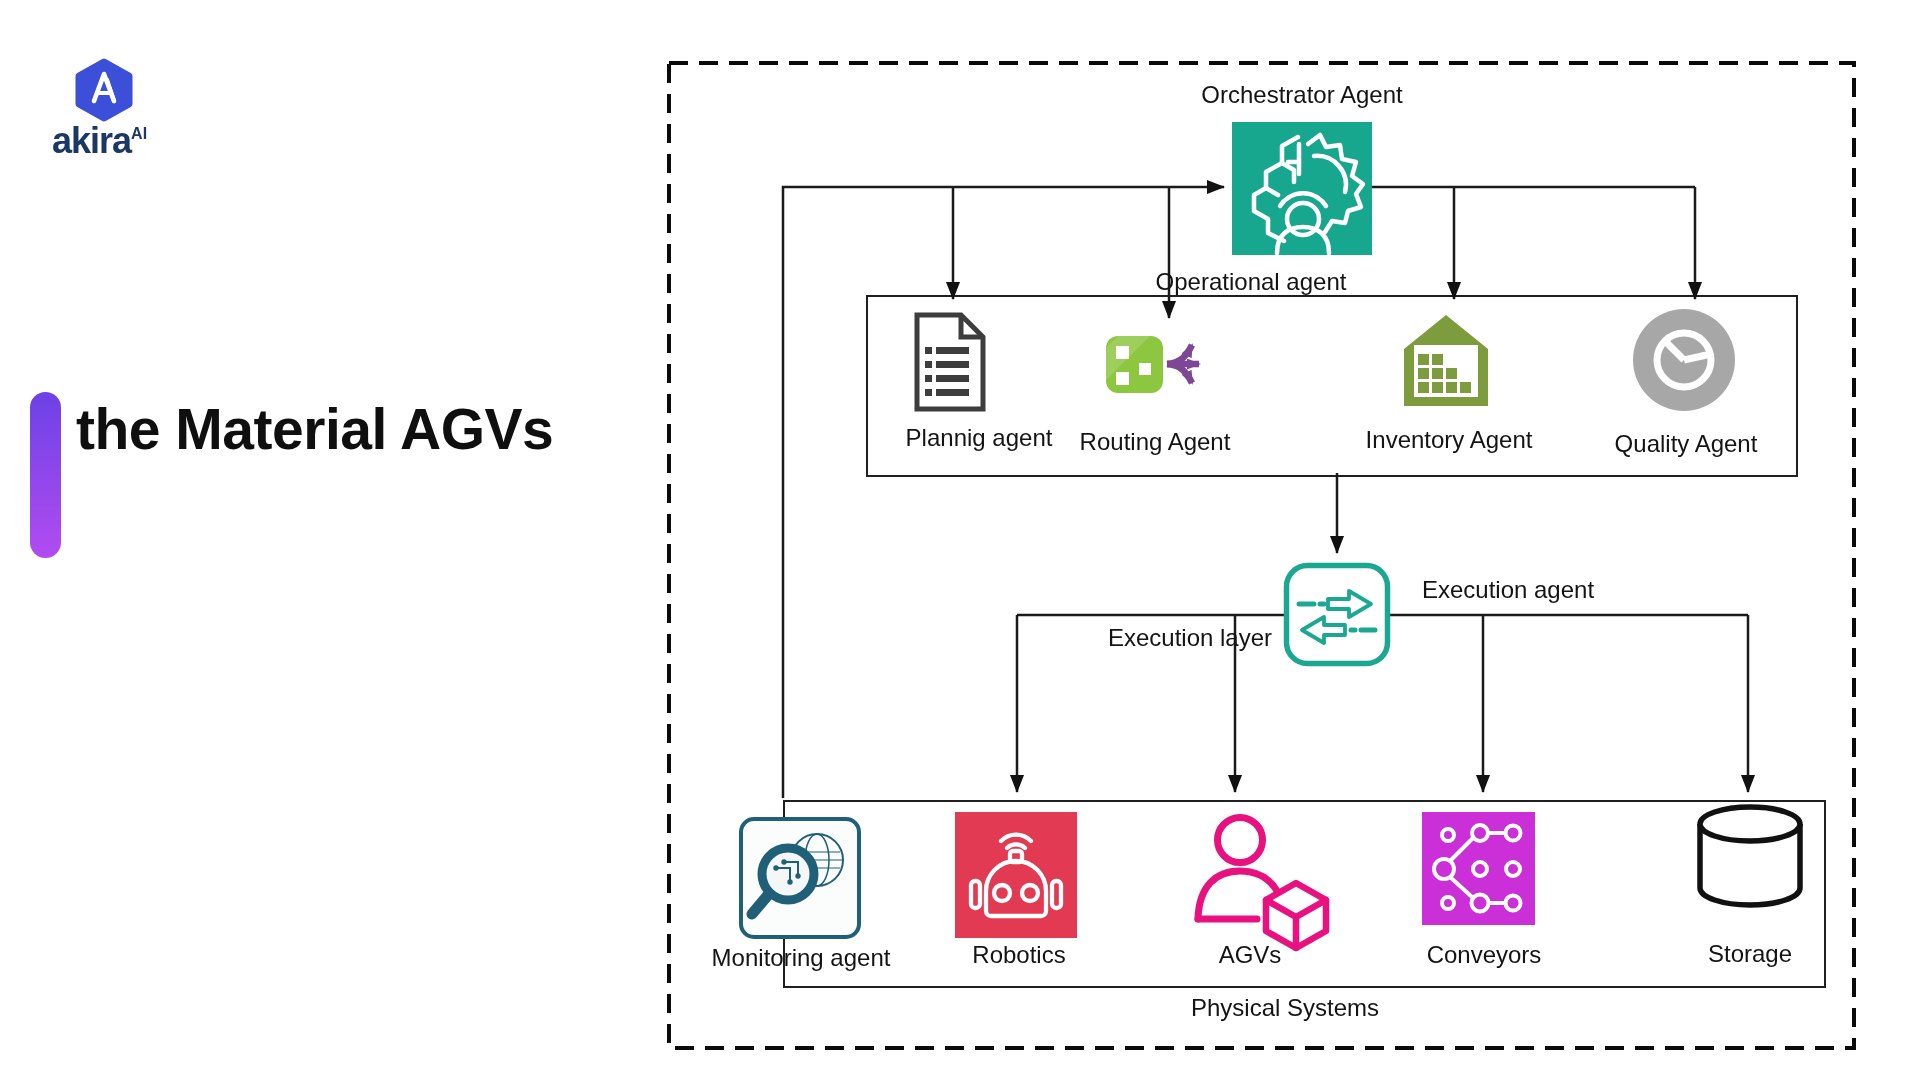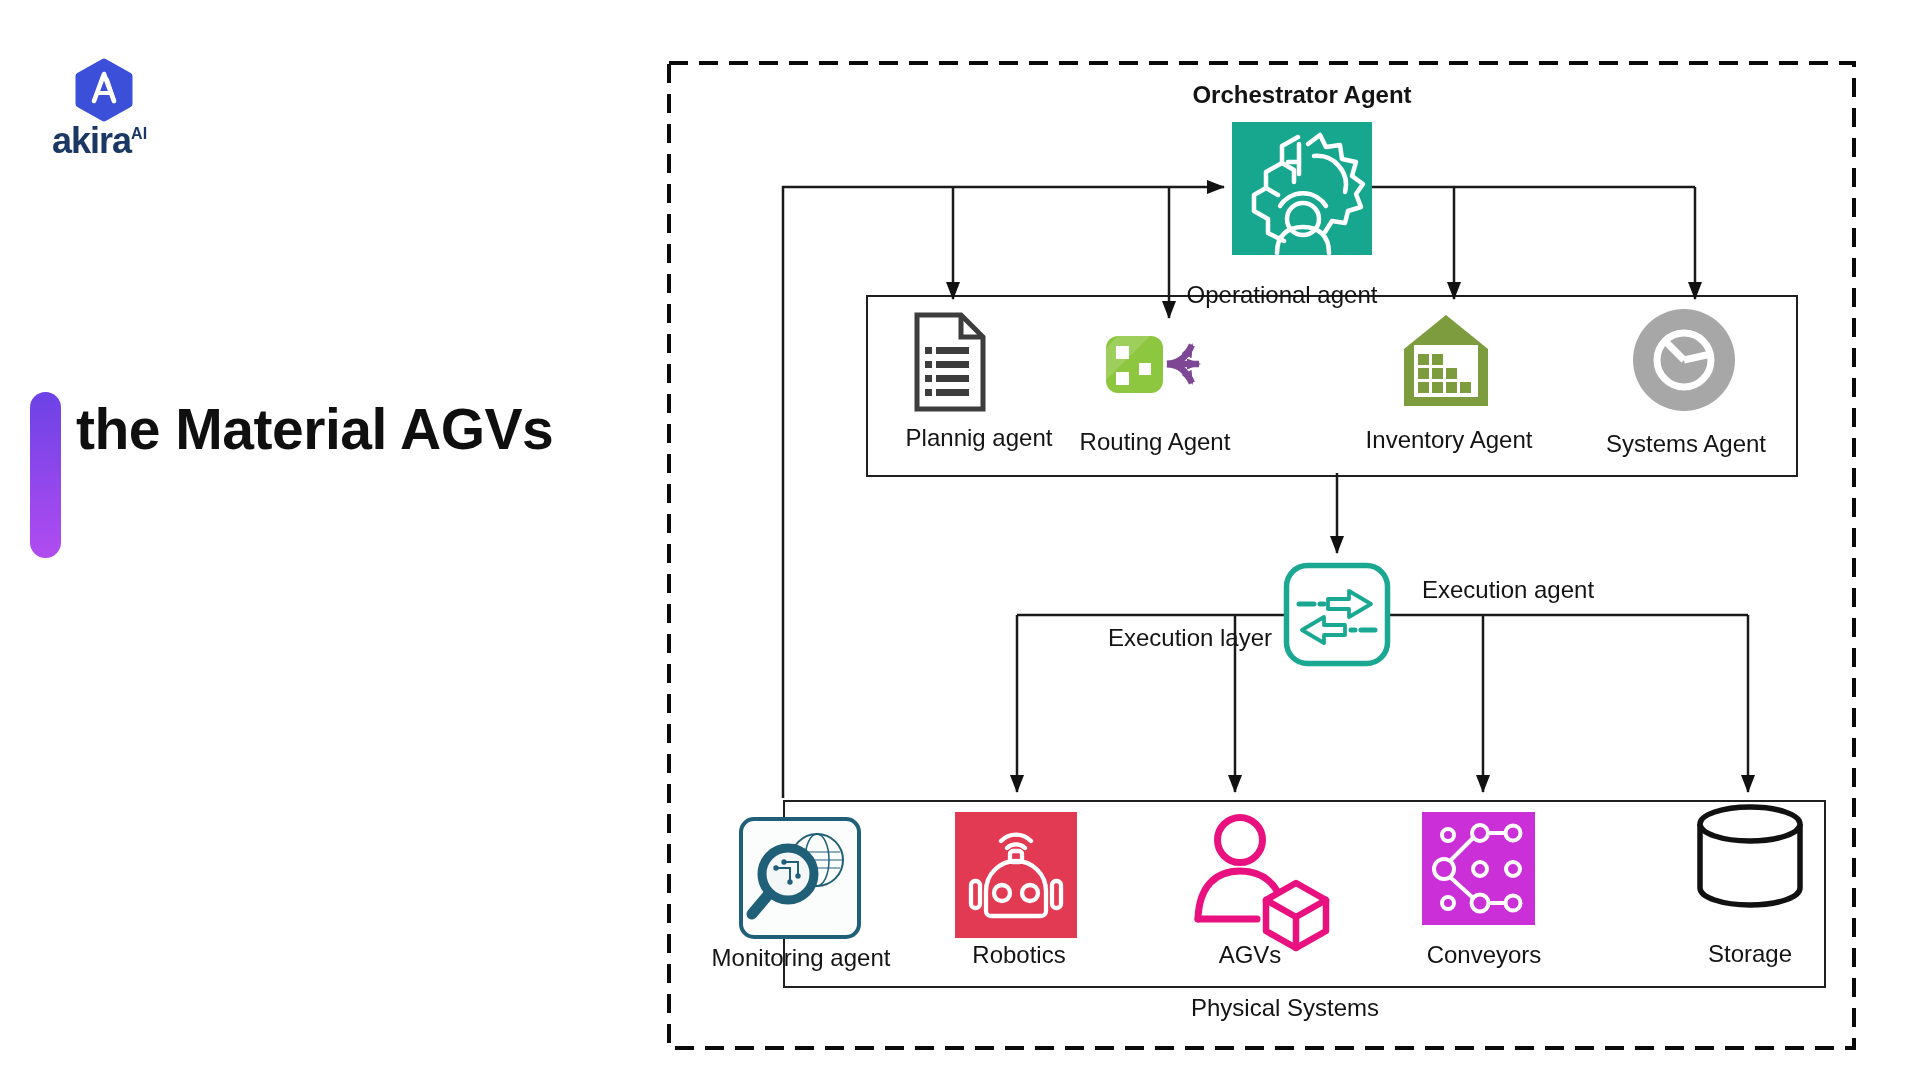--- a/index.html
+++ b/index.html
@@ -65,41 +65,41 @@
       <line x1="1337" y1="473" x2="1337" y2="553" marker-end="url(#ah)"></line>
 
       <line x1="1017" y1="615" x2="1748" y2="615"></line>
       <line x1="1017" y1="615" x2="1017" y2="792" marker-end="url(#ah)"></line>
       <line x1="1235" y1="615" x2="1235" y2="792" marker-end="url(#ah)"></line>
       <line x1="1483" y1="615" x2="1483" y2="792" marker-end="url(#ah)"></line>
       <line x1="1748" y1="615" x2="1748" y2="792" marker-end="url(#ah)"></line>
     </g>
   </svg>
 
-  <div class="lbl" style="left:1302px;top:81px;font-weight:bold;">Orchestrator Agent</div>
+  <div class="lbl" style="left:1302px;top:81px;">Orchestrator Agent</div>
   <svg class="icon" style="left:1232px;top:122px;" width="140" height="133" viewBox="0 0 140 133">
     <rect x="0" y="0" width="140" height="133" fill="#17a78e"></rect>
     <g stroke="#ffffff" stroke-width="4.5" fill="none" stroke-linecap="round" stroke-linejoin="round">
 
       <path d="M 76 22 L 88 13 L 94 25 L 108 23 L 110 37 L 124 40 L 120 54 L 131 62 L 124 72 L 129 85 L 116 89 L 113 101 L 100 99 L 93 110"></path>
       <path d="M 82 34 A 29 29 0 0 1 113 70"></path>
 
       <path d="M 66 15 L 50 24 L 50 41 L 34 50 L 34 66 L 22 73 L 22 89 L 36 97 L 36 111 L 52 119"></path>
       <path d="M 50 41 L 62 48 L 62 60"></path>
       <path d="M 34 66 L 46 73"></path>
       <path d="M 67 22 V 52"></path>
       <path d="M 56 40 H 67"></path>
 
       <path d="M 48 84 A 27 27 0 0 1 94 84"></path>
 
       <circle cx="71" cy="97" r="16"></circle>
       <path d="M 45 131 C 45 113 56 105 71 105 C 86 105 97 113 97 131"></path>
     </g>
   </svg>
-  <div class="lbl" style="left:1282px;top:268px;margin-top:13px;">Operational agent</div>
+  <div class="lbl" style="left:1251px;top:268px;">Operational agent</div>
 
   <svg class="icon" style="left:911px;top:311px;" width="78" height="102" viewBox="0 0 78 102">
     <path d="M 6 4 H 50 L 72 26 V 98 H 6 Z" fill="#ffffff" stroke-width="5" stroke="#3d3d3d"></path>
     <path d="M 50 4 V 26 H 72" fill="none" stroke="#3d3d3d" stroke-width="5"></path>
     <g fill="#3d3d3d">
       <rect x="14" y="36" width="7" height="7"></rect>
         <rect x="25" y="36" width="33" height="7"></rect>
       <rect x="14" y="50" width="7" height="7"></rect>
         <rect x="25" y="50" width="33" height="7"></rect>
       <rect x="14" y="64" width="7" height="7"></rect>
@@ -140,21 +140,21 @@
     </g>
   </svg>
   <div class="lbl" style="left:1449px;top:426px;">Inventory Agent</div>
 
   <svg class="icon" style="left:1632px;top:308px;" width="104" height="104" viewBox="0 0 104 104">
     <circle cx="52" cy="52" r="51" fill="#a7a7a7"></circle>
     <circle cx="52" cy="52" r="27" fill="none" stroke="#ffffff" stroke-width="7"></circle>
     <path d="M 52 52 L 31 31" stroke="#ffffff" stroke-width="7" fill="none"></path>
     <path d="M 52 52 L 79 46" stroke="#ffffff" stroke-width="7" fill="none"></path>
   </svg>
-  <div class="lbl" style="left:1686px;top:430px;">Systems Agent</div>
+  <div class="lbl" style="left:1686px;top:430px;">Quality Agent</div>
 
   <div class="lbl" style="left:1190px;top:576px;margin-top:48px;">Execution layer</div>
   <svg class="icon" style="left:1283px;top:562px;" width="108" height="105" viewBox="0 0 108 105">
     <rect x="3.5" y="3.5" width="101" height="98" rx="21" fill="#ffffff" stroke-width="5.5" stroke="#1ba893"></rect>
     <g fill="none" stroke-linejoin="round" stroke-linecap="round" stroke="#1ba893">
       <path stroke-width="3.8" d="M 45 37 H 66 V 29 L 88 42 L 66 55 V 47 H 45 Z"></path>
       <path stroke-width="5" d="M 16 42 H 31 M 37 42 h 4"></path>
       <path stroke-width="3.8" d="M 62 63 H 41 V 55 L 19 68 L 41 81 V 73 H 62 Z"></path>
       <path stroke-width="5" d="M 68 68 h 4 M 78 68 H 92"></path>
     </g>

